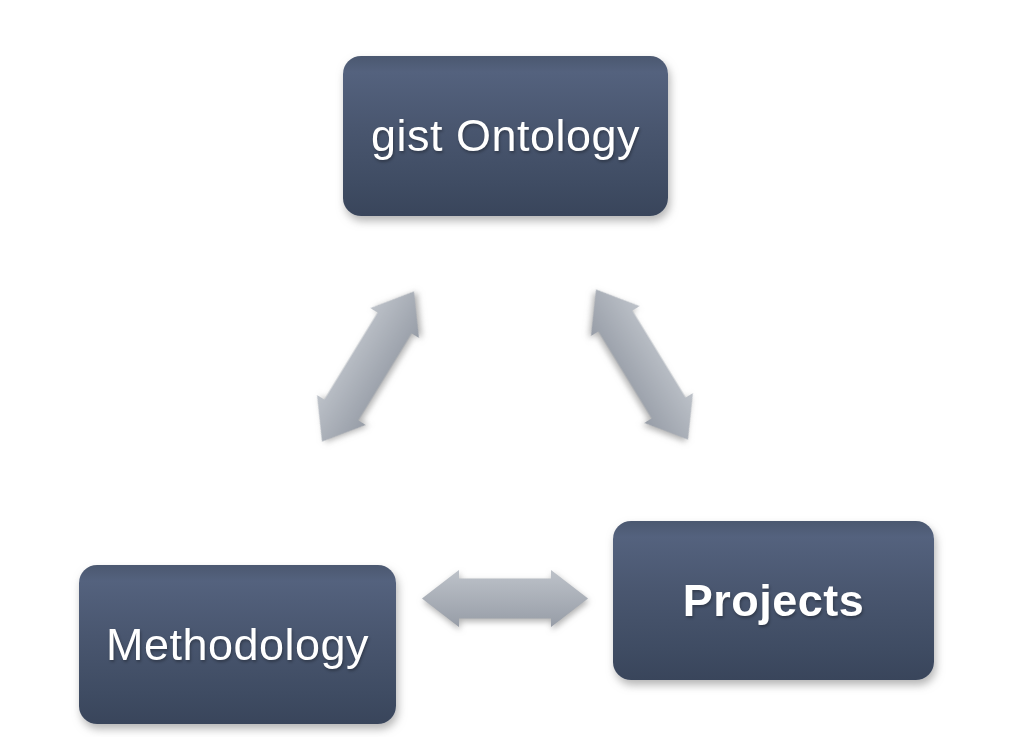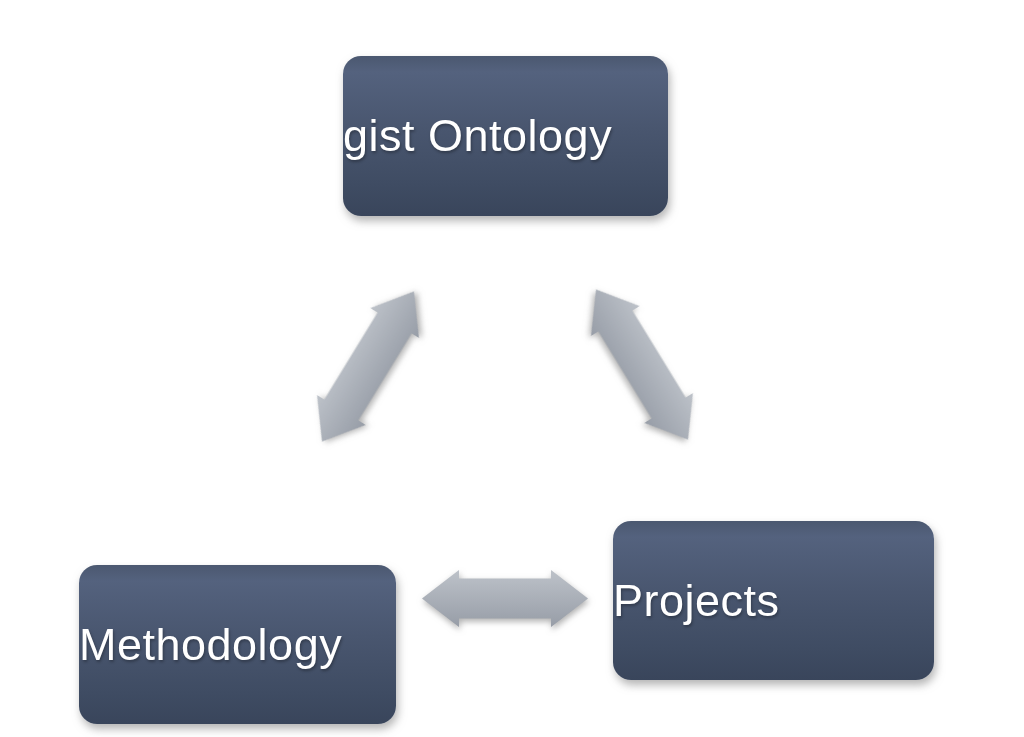--- a/index.html
+++ b/index.html
@@ -18,32 +18,32 @@
       180deg,
       #4b5870 0%,
       var(--node-fill-top, #54627e) 10%,
       #49566f 45%,
       #3f4c63 80%,
       var(--node-fill-bottom, #39455b) 100%
     );
     box-shadow: 2px 5px 9px rgba(120, 120, 120, 0.55);
     display: flex;
     align-items: center;
-    justify-content: flex-start;
+    justify-content: center;
   }
   .node-label {
     color: var(--node-text, #ffffff);
     font-size: 45px;
     letter-spacing: 0.5px;
     text-shadow: 1px 2px 3px rgba(0, 0, 0, 0.3);
     white-space: nowrap;
   }
   .node-top    { left: 343px; top: 56px;  width: 325px; height: 160px; }
   .node-left   { left: 79px;  top: 521px; width: 317px; height: 159px; margin-top: 44px; }
-  .node-right  { left: 613px; top: 521px; width: 321px; height: 159px; }
+  .node-right  { left: 613px; top: 521px; width: 321px; height: 159px; font-weight: bold; }
 
   .arrow {
     position: absolute;
     filter: drop-shadow(1px 3px 3px rgba(110, 110, 110, 0.55));
   }
   .arrow-horizontal { left: 422px; top: 570px; }
   .arrow-diag-left  { left: 280px; top: 338px; transform: rotate(-58.5deg); }
   .arrow-diag-right { left: 554px; top: 336px; transform: rotate(58.5deg); }
 
   stop.s-light { stop-color: var(--arrow-light, #bdc2c9); }

